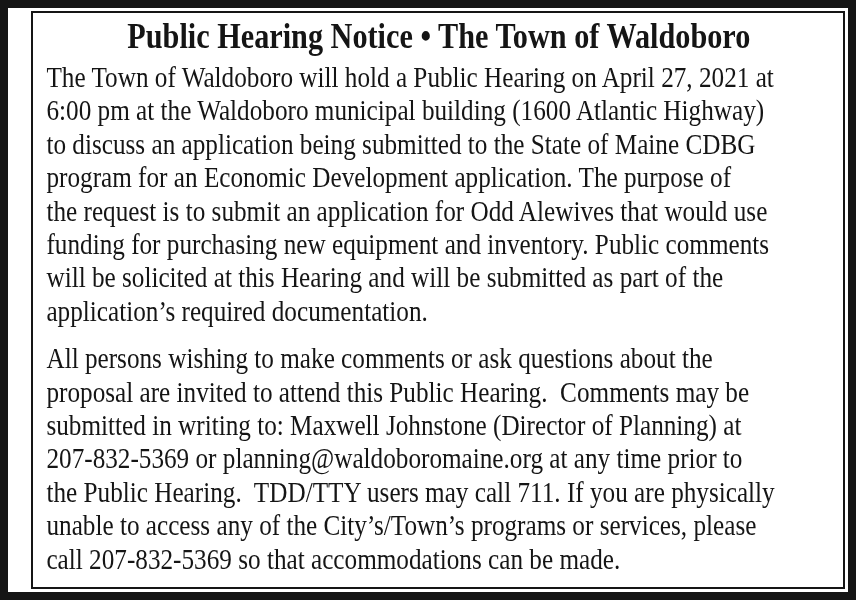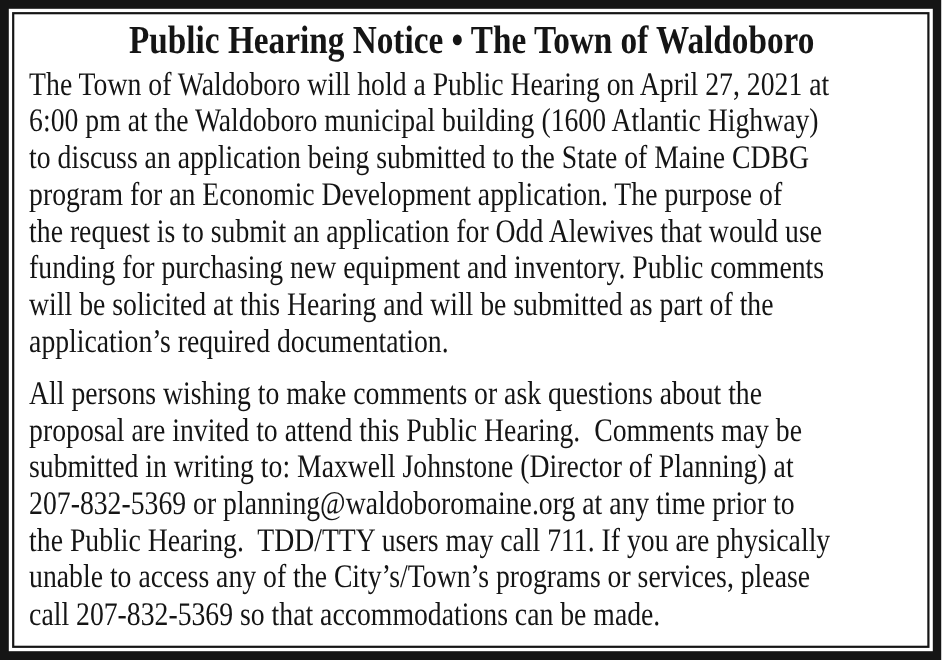--- a/index.html
+++ b/index.html
@@ -19,20 +19,21 @@
   .outer-border {
     position: absolute;
     inset: 0;
     border: 8px solid #151515;
   }
   .inner-border {
     position: absolute;
     inset: 3px;
     border: 2px solid #151515;
     background: #ffffff;
+    margin-left: 20px;
   }
   .content {
     box-sizing: border-box;
     width: calc(100% / 0.84);
     transform: scaleX(0.84);
     transform-origin: 0 0;
     padding: 3px 14px 0 16px;
   }
   .title {
     margin: 0;

